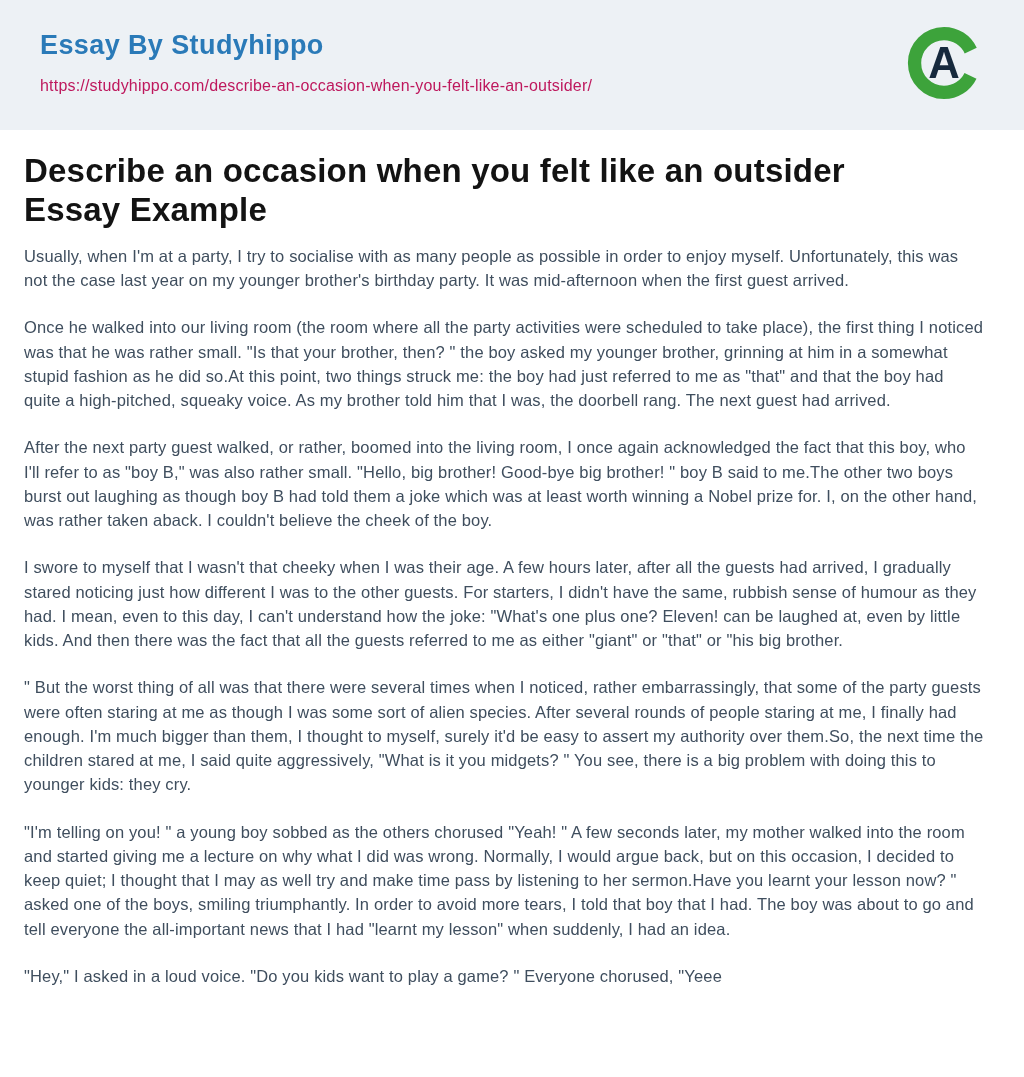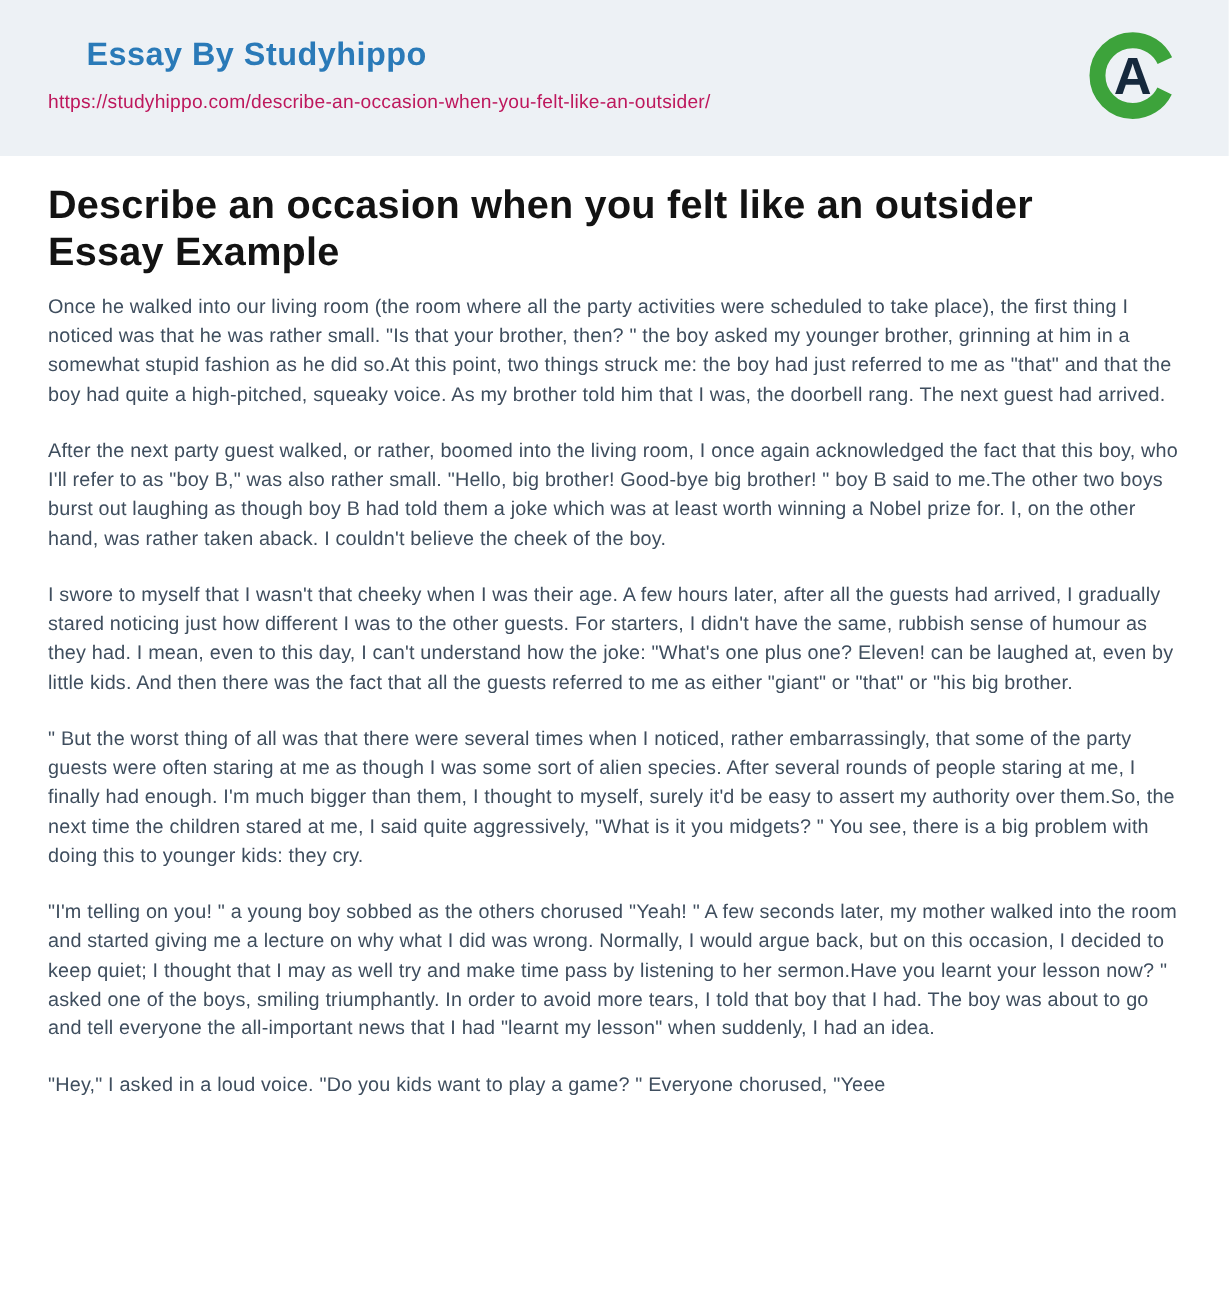--- a/index.html
+++ b/index.html
@@ -15,38 +15,37 @@
     background: #edf1f5;
     padding: 30px 40px 26px 40px;
     height: 130px;
   }
   .site-title {
     color: #2a7ab8;
     font-size: 27px;
     font-weight: 700;
     letter-spacing: 0.4px;
     margin-bottom: 16px;
-    margin-left: 32px;
   }
   .site-url {
     color: #be185d;
     font-size: 16px;
     letter-spacing: 0.2px;
     text-decoration: none;
     display: inline-block;
   }
   .logo {
     position: absolute;
     top: 25px;
     right: 42px;
     width: 76px;
     height: 76px;
   }
   .content {
-    padding: 22px 40px 40px 40px;
+    padding: 22px 40px 40px 24px;
   }
   .article-title {
     color: #131313;
     font-size: 33px;
     line-height: 1.18;
     font-weight: 700;
     max-width: 870px;
     margin-bottom: 14px;
     letter-spacing: 0.2px;
   }
@@ -69,20 +68,21 @@
     <svg width="76" height="76" viewBox="0 0 80 80" aria-hidden="true">
       <circle cx="40" cy="40" r="31" fill="none" stroke="#3da33b" stroke-width="14" stroke-dasharray="167 28" stroke-dashoffset="-14"></circle>
       <text x="40" y="56" text-anchor="middle" font-family="Liberation Sans, DejaVu Sans, sans-serif" font-size="46" font-weight="bold" fill="#16293d">A</text>
     </svg>
   </div>
 </header>
 
 <main class="content">
   <h1 class="article-title">Describe an occasion when you felt like an outsider Essay Example</h1>
   <div class="paras">
+      <p>Usually, when I'm at a party, I try to socialise with as many people as possible in order to enjoy myself. Unfortunately, this was not the case last year on my younger brother's birthday party. It was mid-afternoon when the first guest arrived.</p>
       <p>Once he walked into our living room (the room where all the party activities were scheduled to take place), the first thing I noticed was that he was rather small. "Is that your brother, then? " the boy asked my younger brother, grinning at him in a somewhat stupid fashion as he did so.At this point, two things struck me: the boy had just referred to me as "that" and that the boy had quite a high-pitched, squeaky voice. As my brother told him that I was, the doorbell rang. The next guest had arrived.</p>
       <p>After the next party guest walked, or rather, boomed into the living room, I once again acknowledged the fact that this boy, who I'll refer to as "boy B," was also rather small. "Hello, big brother! Good-bye big brother! " boy B said to me.The other two boys burst out laughing as though boy B had told them a joke which was at least worth winning a Nobel prize for. I, on the other hand, was rather taken aback. I couldn't believe the cheek of the boy.</p>
       <p>I swore to myself that I wasn't that cheeky when I was their age. A few hours later, after all the guests had arrived, I gradually stared noticing just how different I was to the other guests. For starters, I didn't have the same, rubbish sense of humour as they had. I mean, even to this day, I can't understand how the joke: "What's one plus one? Eleven! can be laughed at, even by little kids. And then there was the fact that all the guests referred to me as either "giant" or "that" or "his big brother.</p>
       <p>" But the worst thing of all was that there were several times when I noticed, rather embarrassingly, that some of the party guests were often staring at me as though I was some sort of alien species. After several rounds of people staring at me, I finally had enough. I'm much bigger than them, I thought to myself, surely it'd be easy to assert my authority over them.So, the next time the children stared at me, I said quite aggressively, "What is it you midgets? " You see, there is a big problem with doing this to younger kids: they cry.</p>
       <p>"I'm telling on you! " a young boy sobbed as the others chorused "Yeah! " A few seconds later, my mother walked into the room and started giving me a lecture on why what I did was wrong. Normally, I would argue back, but on this occasion, I decided to keep quiet; I thought that I may as well try and make time pass by listening to her sermon.Have you learnt your lesson now? " asked one of the boys, smiling triumphantly. In order to avoid more tears, I told that boy that I had. The boy was about to go and tell everyone the all-important news that I had "learnt my lesson" when suddenly, I had an idea.</p>
       <p>"Hey," I asked in a loud voice. "Do you kids want to play a game? " Everyone chorused, "Yeee</p>
     </div>
 </main>
 
 </body></html>

